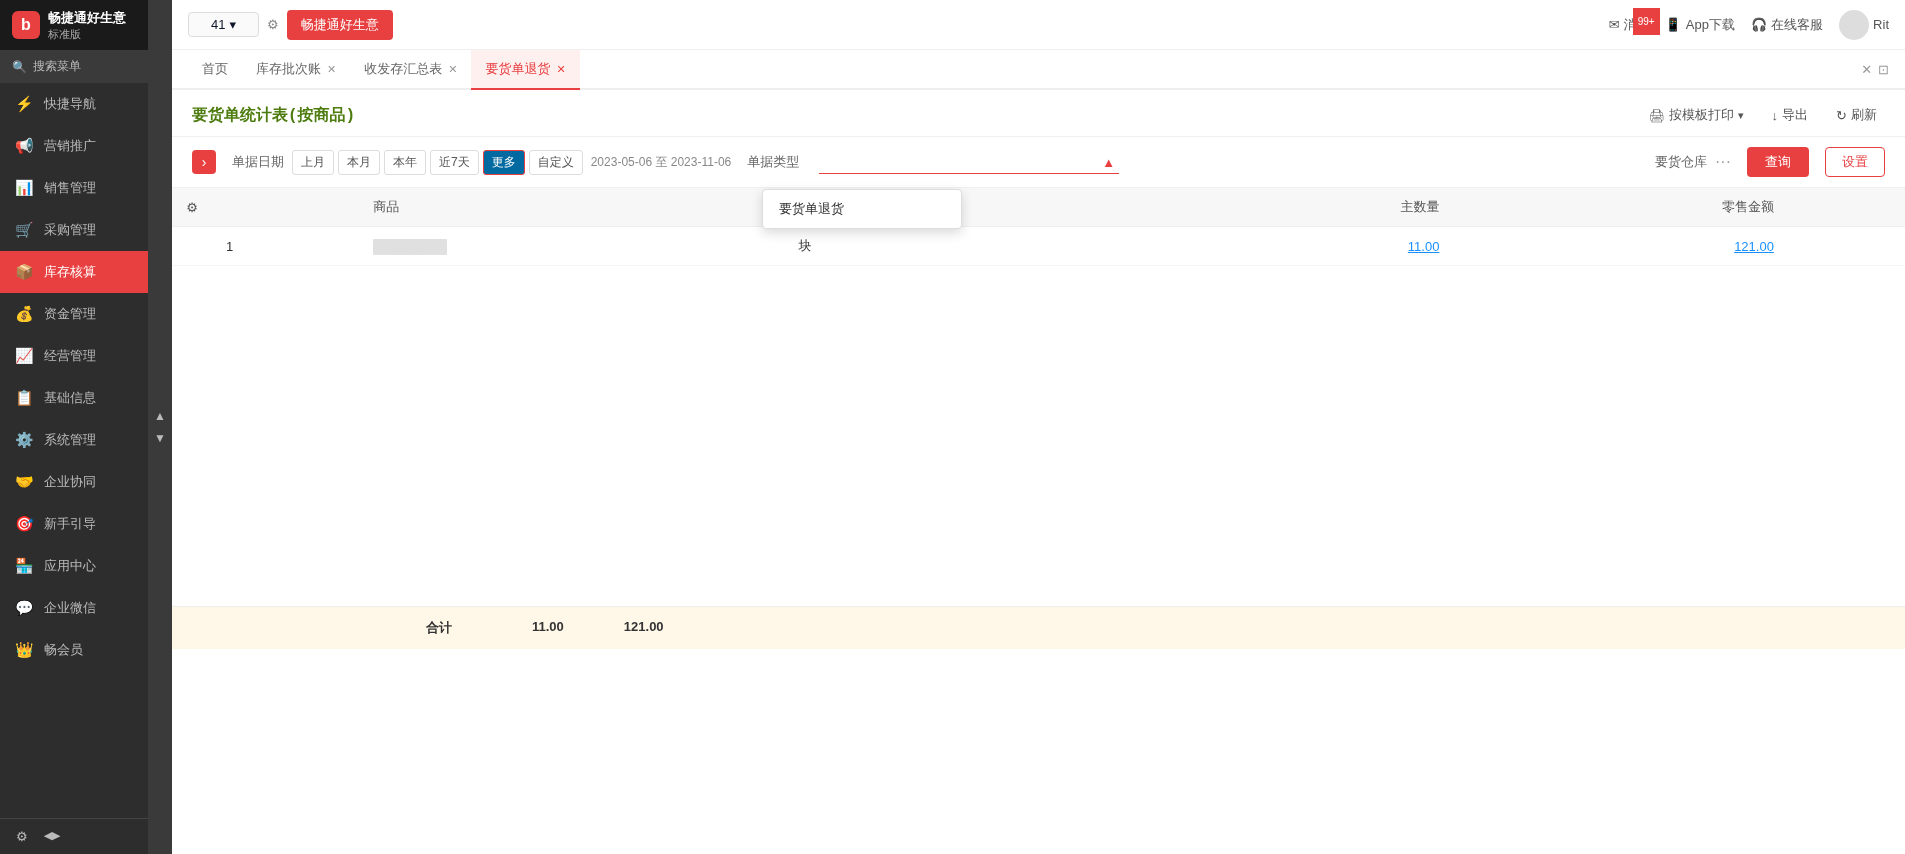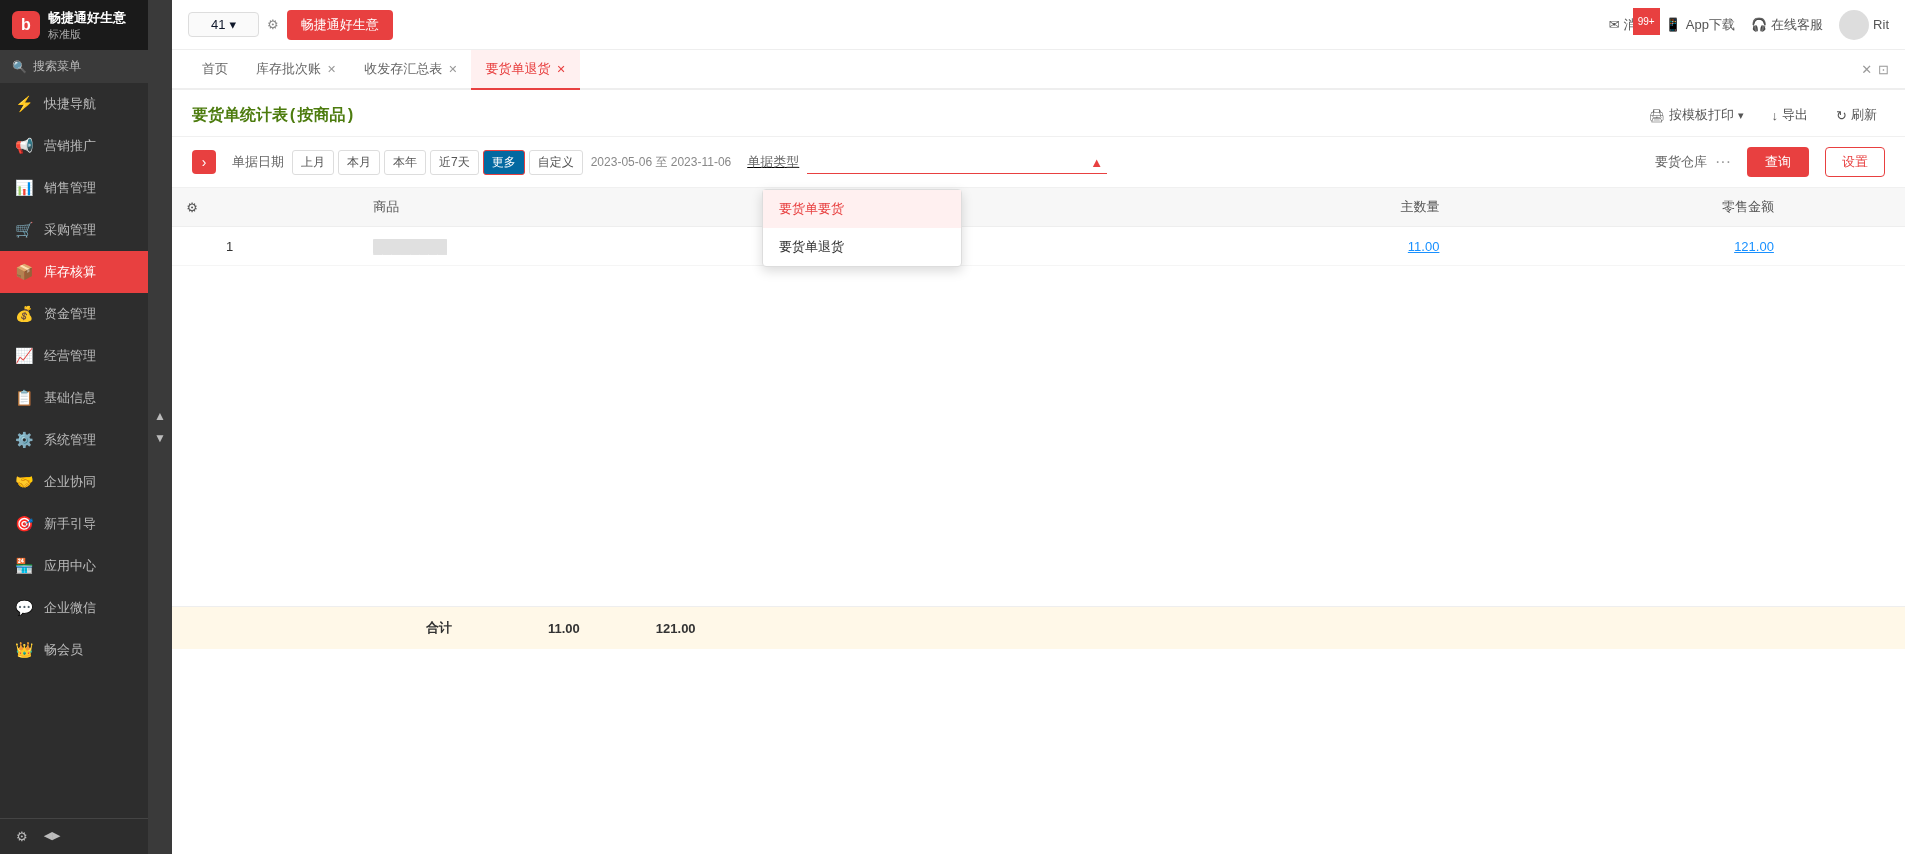--- a/index.html
+++ b/index.html
@@ -295,23 +295,22 @@
       color: #fff;
       border-color: #e84040;
     }
     .date-range {
       font-size: 12px;
       color: #888;
     }
     .filter-type-group {
       display: flex;
       align-items: center;
-      gap: 8px;
+      gap: 20px;
       flex: 1;
-      text-decoration: underline;
     }
     .filter-input-wrap {
       position: relative;
       flex: 1;
       max-width: 300px;
     }
     .filter-input {
       width: 100%;
       border: none;
       border-bottom: 1px solid #e84040;
@@ -422,26 +421,24 @@
       background: #e0e0e0;
       color: #e0e0e0;
       border-radius: 2px;
       user-select: none;
     }
 
     
     .summary-row {
       background: #fff8e8;
       display: flex;
-      align-items: center;
       padding: 12px 14px;
       border-top: 1px solid #eee;
       position: sticky;
       bottom: 0;
-      gap: 16px;
     }
     .summary-label {
       margin-left: 240px;
       color: #333;
       font-size: 13px;
       font-weight: bold;
     }
     .summary-value {
       margin-left: 80px;
       font-size: 13px;
@@ -650,23 +647,20 @@
 
         <div class="warehouse-group">
           <span class="filter-label">要货仓库</span>
           <span class="filter-more">···</span>
         </div>
 
         <button class="query-btn">查询</button>
         <button class="settings-btn">设置</button>
 
         <div class="dropdown-menu">
-          <div class="dropdown-item selected">
-            <span>要货单要货</span>
-          </div>
           <div class="dropdown-item">
             <span>要货单退货</span>
           </div>
         </div>
       </div>
 
       <div class="table-wrap">
         <table>
           <thead>
             <tr>

